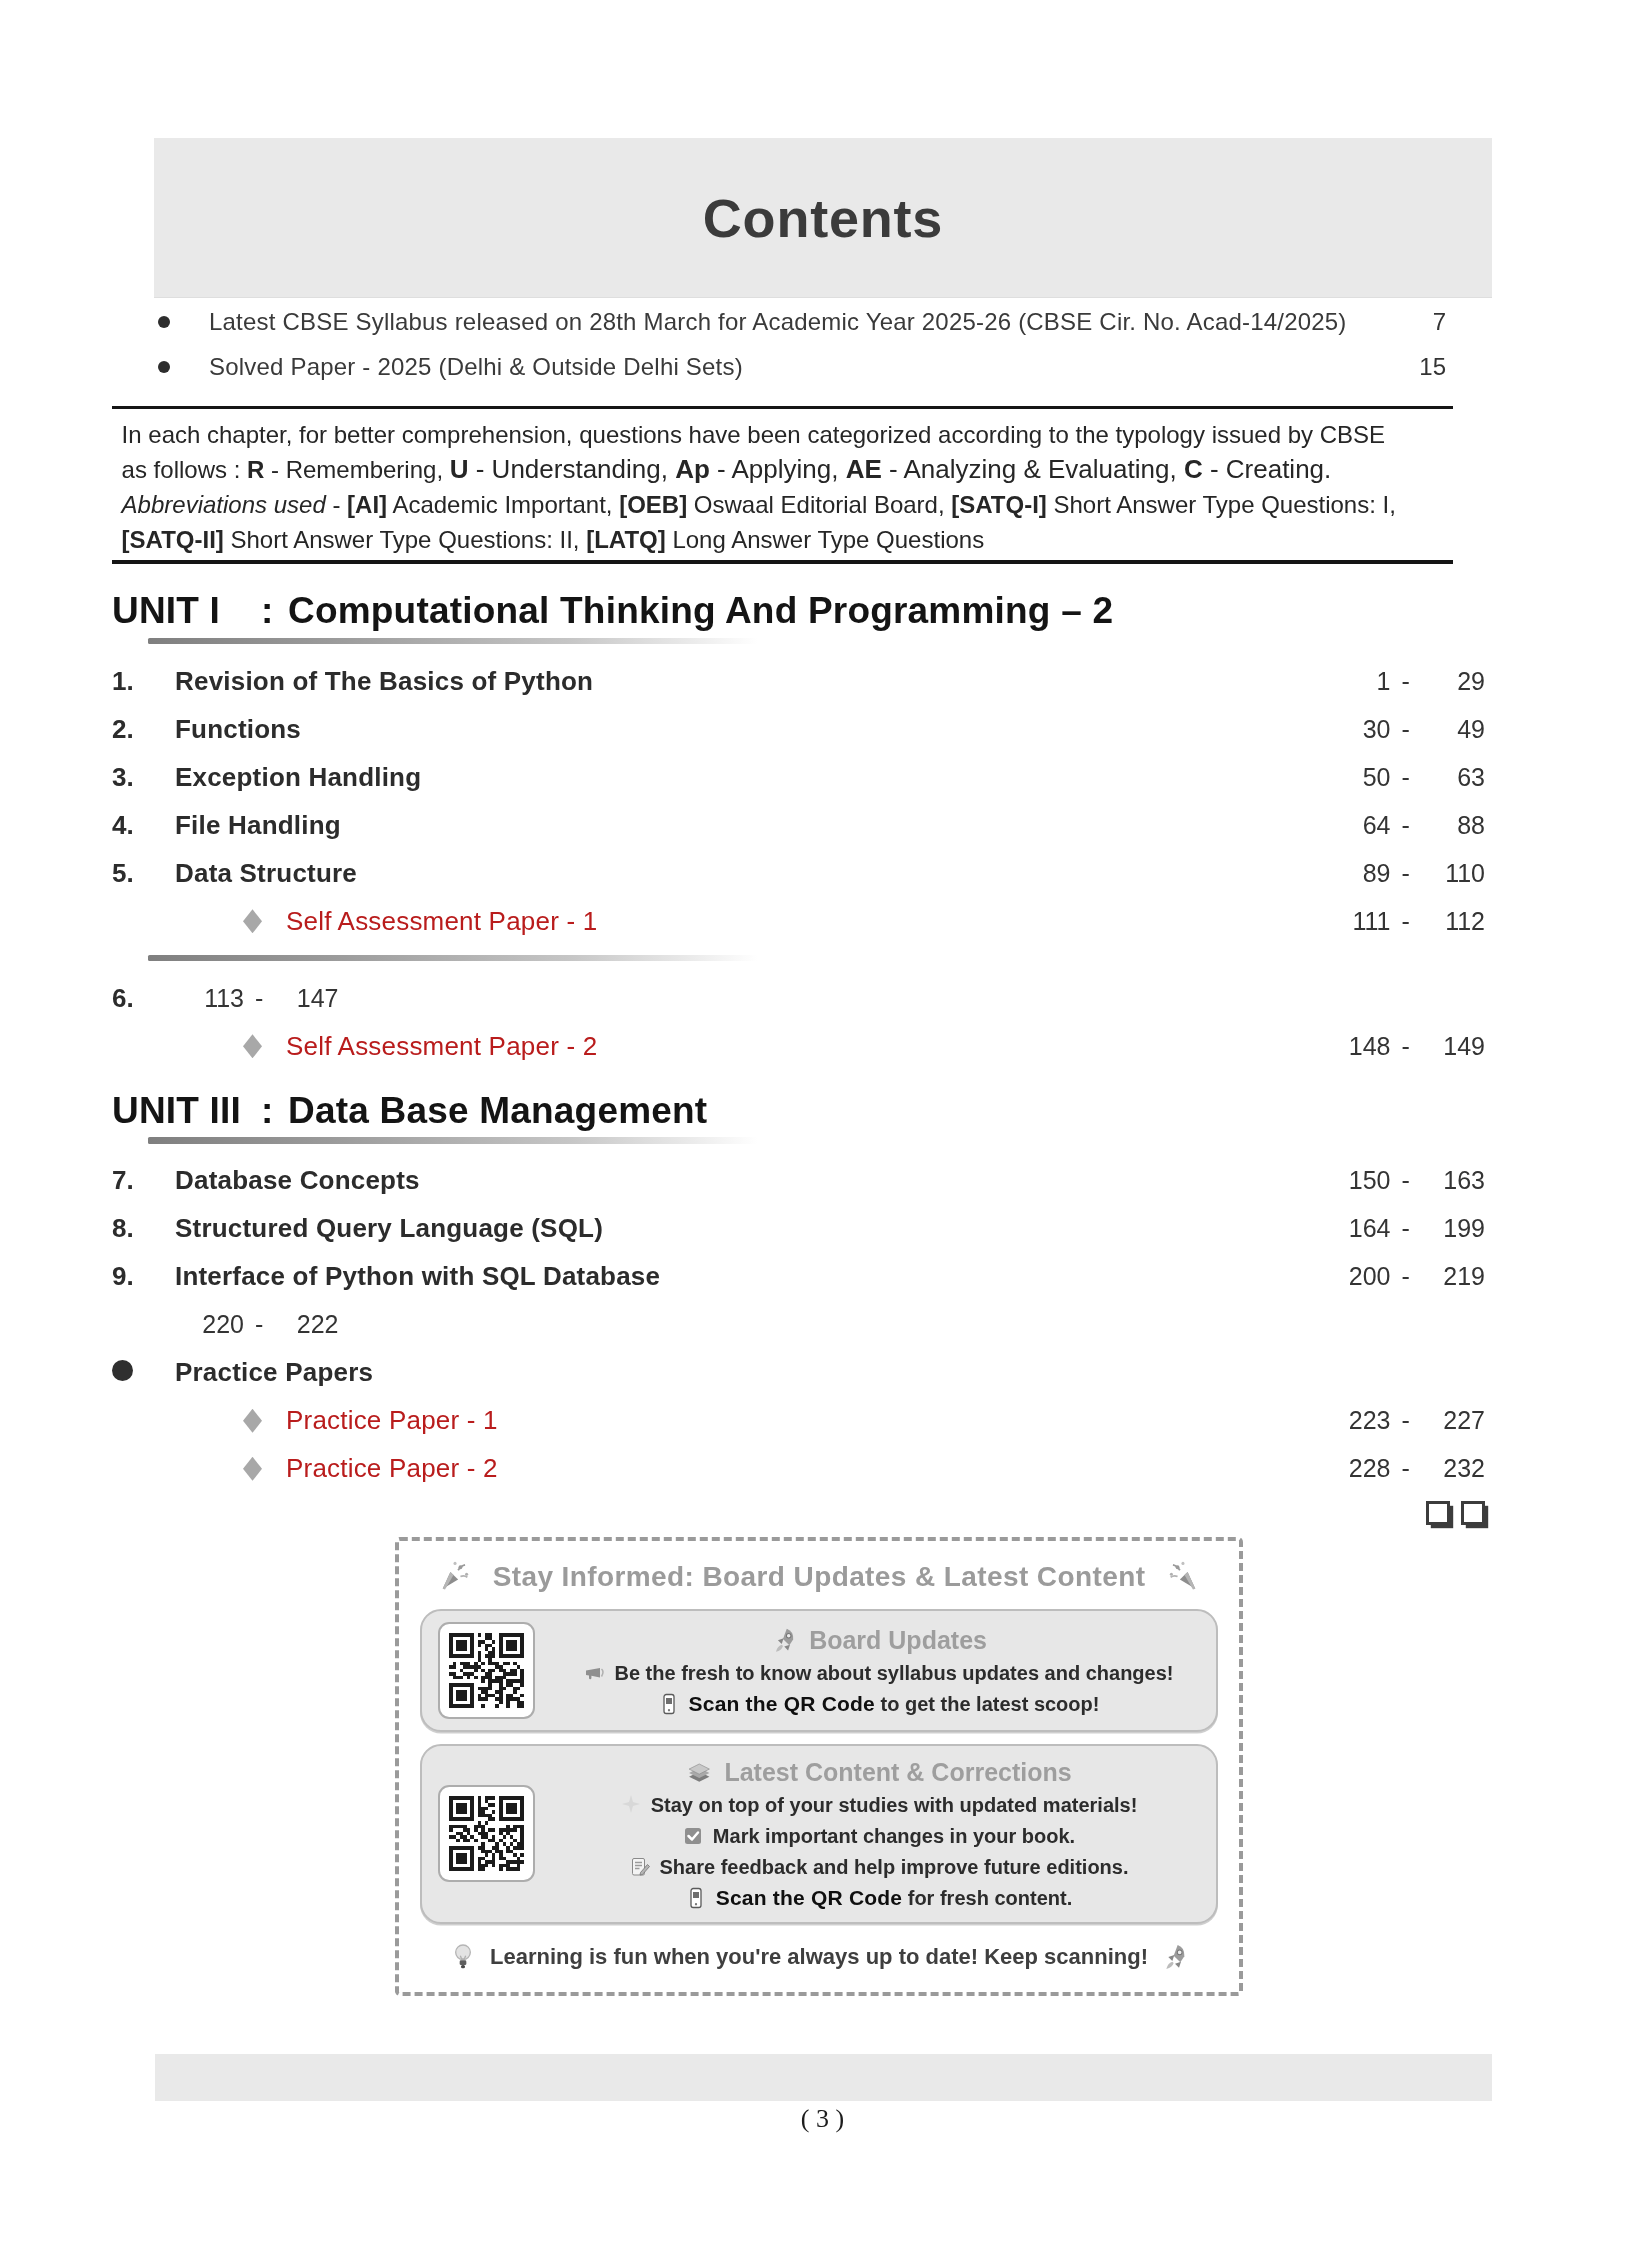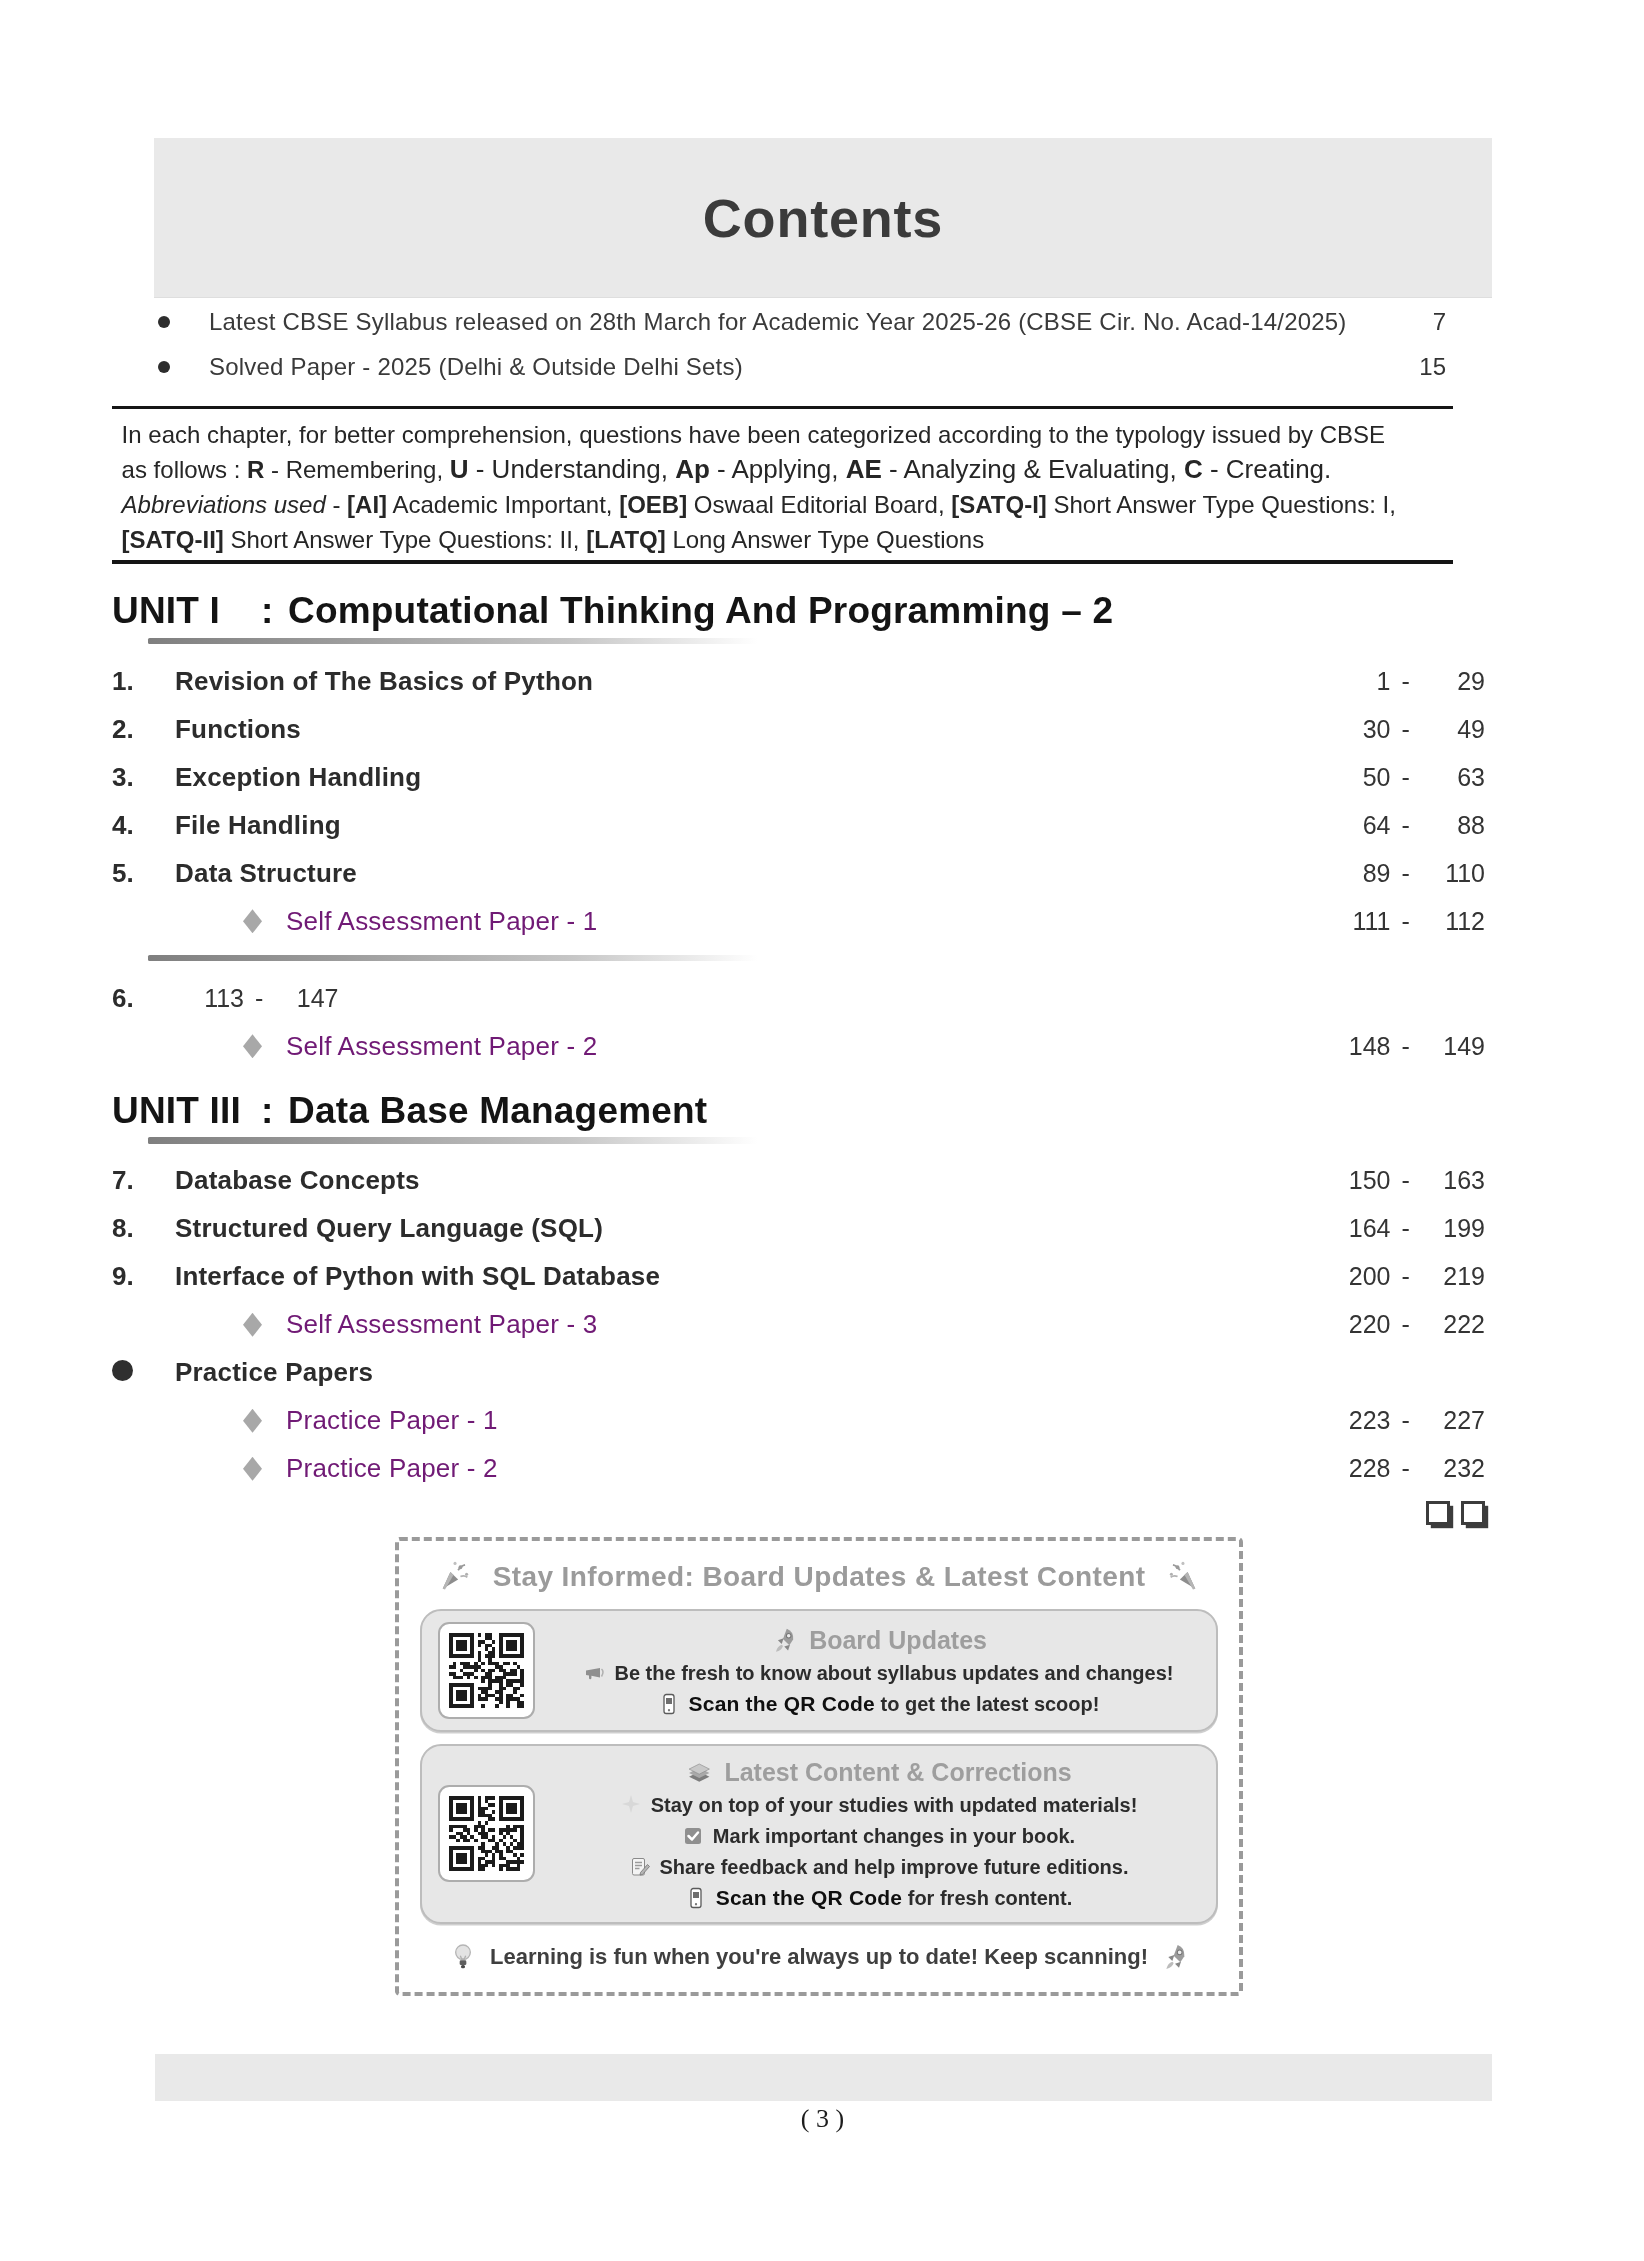--- a/index.html
+++ b/index.html
@@ -36,21 +36,21 @@
   .unit-heading-2{margin-top:24px;}
   .unit-heading-3{margin-top:22.5px;}
   .unit-label{display:inline-block;min-width:149px;}
   .unit-colon{display:inline-block;width:27px;}
   .unit-underline{margin:9.6px 0 0 36px;width:622px;height:6.4px;border-radius:1.6px;
        background:linear-gradient(90deg,#7f7f7f 0%,#9b9b9b 30%,#c6c6c6 68%,rgba(214,214,214,0) 98%);}
   .unit-rows{margin-top:13px;}
   .toc-row{display:flex;align-items:center;height:48px;font-size:26px;color:#2c2c2c;}
   .col-num{width:63px;font-weight:700;flex:none;}
   .row-title{flex:1;font-weight:700;letter-spacing:0.2px;}
-  .row-title.sub{font-weight:400;display:flex;align-items:center;gap:24px;padding-left:68px;color:#701a75;}
+  .row-title.sub{font-weight:400;display:flex;align-items:center;gap:24px;padding-left:68px;color:#b91c1c;}
   .diamond{width:19px;height:24px;background:#a8a8a8;flex:none;
            clip-path:polygon(50% 0,100% 50%,50% 100%,0 50%);}
   .circle-bullet{width:21px;height:21px;border-radius:50%;background:#2f2f2f;display:inline-block;}
   .pg{font-weight:400;color:#343434;font-size:25px;}
   .pg-from{width:69px;text-align:right;}
   .pg-dash{width:30.5px;text-align:center;}
   .pg-to{width:64px;text-align:right;}
 
   
   .end-marks{display:flex;justify-content:flex-end;gap:11.2px;margin-top:8px;height:27px;}
@@ -218,24 +218,20 @@
       </div>
       <div class="toc-row">
         <span class="col-num">9.</span>
         <span class="row-title">Interface of Python with SQL Database</span>
     <span class="pg pg-from">200</span>
     <span class="pg pg-dash">-</span>
     <span class="pg pg-to">219</span>
       </div>
       <div class="toc-row">
         <span class="col-num"></span>
-        <span class="row-title sub">
-                <span class="diamond"></span>
-                <span>Self Assessment Paper - 3</span>
-              </span>
     <span class="pg pg-from">220</span>
     <span class="pg pg-dash">-</span>
     <span class="pg pg-to">222</span>
       </div>
       <div class="toc-row">
         <span class="col-num"><span class="circle-bullet"></span></span>
         <span class="row-title">Practice Papers</span>
     <span class="pg pg-from"></span>
     <span class="pg pg-dash"></span>
     <span class="pg pg-to"></span>

